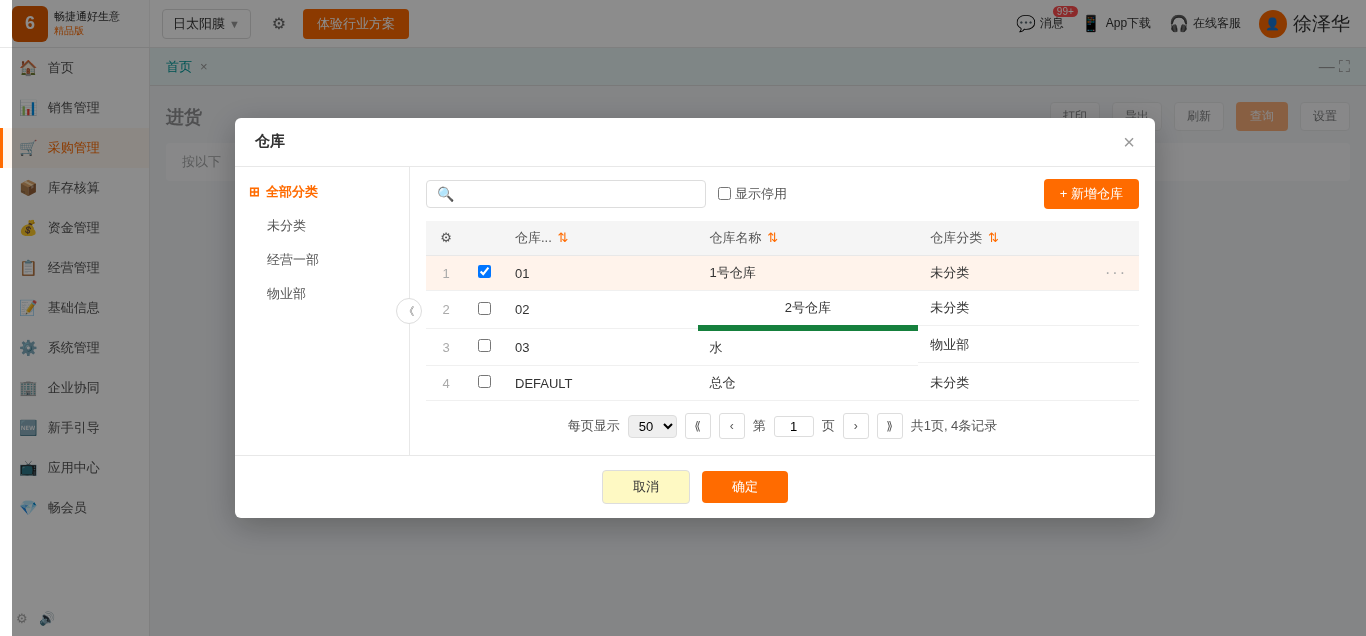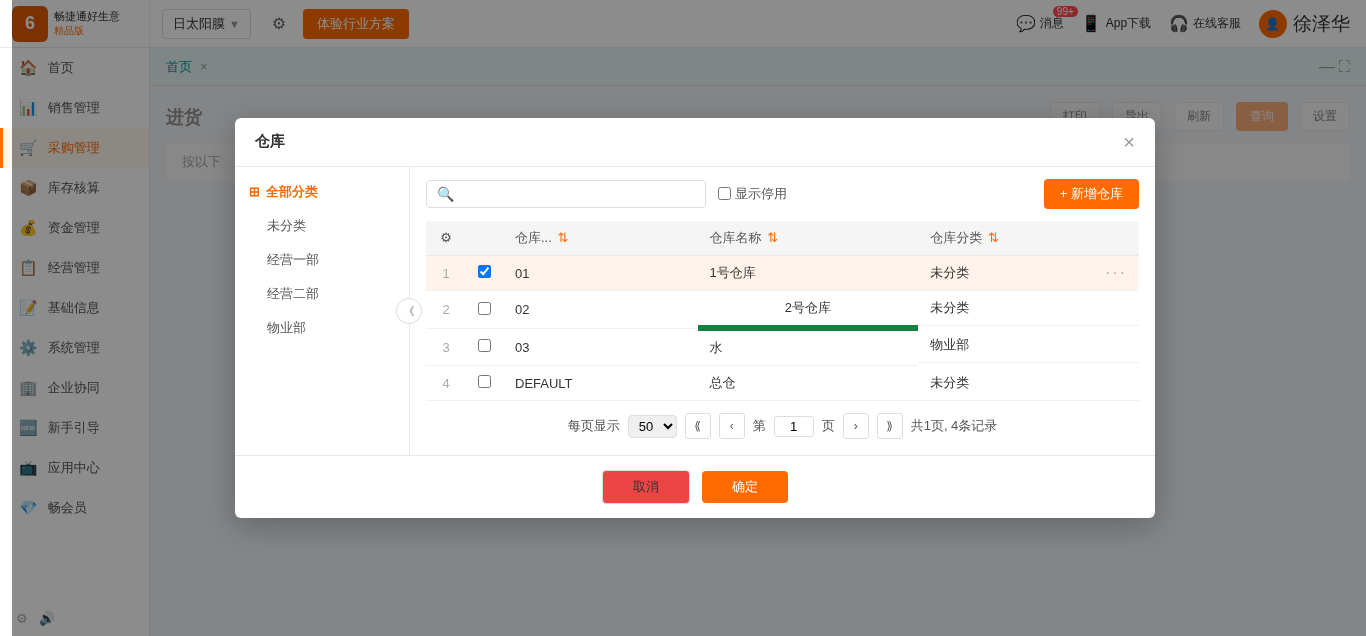--- a/index.html
+++ b/index.html
@@ -148,21 +148,20 @@
     <div style="display:flex;flex:1;overflow:hidden;min-height:0;">
 
       <div style="width:175px;border-right:1px solid #e8e8e8;padding:8px 0;position:relative;flex-shrink:0;">
 
         <div style="display:flex;align-items:center;gap:6px;padding:8px 14px;cursor:pointer;color:#ff6b00;font-weight:bold;font-size:13px;">
           <span style="font-size:13px;">⊞</span>
           <span>全部分类</span>
         </div>
         <div style="padding:8px 16px 8px 32px;cursor:pointer;color:#555;font-size:13px;">未分类</div>
         <div style="padding:8px 16px 8px 32px;cursor:pointer;color:#555;font-size:13px;">经营一部</div>
-        <div style="padding:8px 16px 8px 32px;cursor:pointer;color:#555;font-size:13px;">经营二部</div>
         <div style="padding:8px 16px 8px 32px;cursor:pointer;color:#555;font-size:13px;">物业部</div>
 
         <div style="position:absolute;right:-13px;top:50%;transform:translateY(-50%);width:26px;height:26px;background:#fff;border:1px solid #ddd;border-radius:50%;display:flex;align-items:center;justify-content:center;cursor:pointer;z-index:10;color:#666;font-size:11px;">《</div>
       </div>
 
       <div style="flex:1;display:flex;flex-direction:column;padding:12px 16px;">
 
         <div style="display:flex;align-items:center;gap:12px;margin-bottom:12px;">
           <div style="display:flex;align-items:center;border:1px solid #ddd;border-radius:4px;padding:5px 10px;gap:6px;width:280px;">
             <span style="color:#bbb;font-size:14px;">🔍</span>
@@ -260,17 +259,17 @@
           <input type="text" value="1" style="width: 40px; border: 1px solid rgb(221, 221, 221); border-radius: 3px; padding: 2px 4px; text-align: center; font-size: 13px;">
           <span style="font-size:13px;">页</span>
           <button style="width:26px;height:26px;border:1px solid #ddd;background:#fff;border-radius:3px;cursor:pointer;font-size:12px;color:#555;">›</button>
           <button style="width:26px;height:26px;border:1px solid #ddd;background:#fff;border-radius:3px;cursor:pointer;font-size:12px;color:#555;">⟫</button>
           <span>共1页, 4条记录</span>
         </div>
       </div>
     </div>
 
     <div style="display:flex;align-items:center;justify-content:center;gap:12px;padding:14px 20px;border-top:1px solid #e8e8e8;">
-      <button style="background:#ef4444;color:#333;border:1px solid #ddd;border-radius:4px;padding:7px 30px;cursor:pointer;font-size:13px;">取消</button>
+      <button style="background:#fef9c3;color:#333;border:1px solid #ddd;border-radius:4px;padding:7px 30px;cursor:pointer;font-size:13px;">取消</button>
       <button style="background:#ff6b00;color:#fff;border:none;border-radius:4px;padding:7px 30px;cursor:pointer;font-size:13px;">确定</button>
     </div>
   </div>
 </div>
 
 </body></html>

